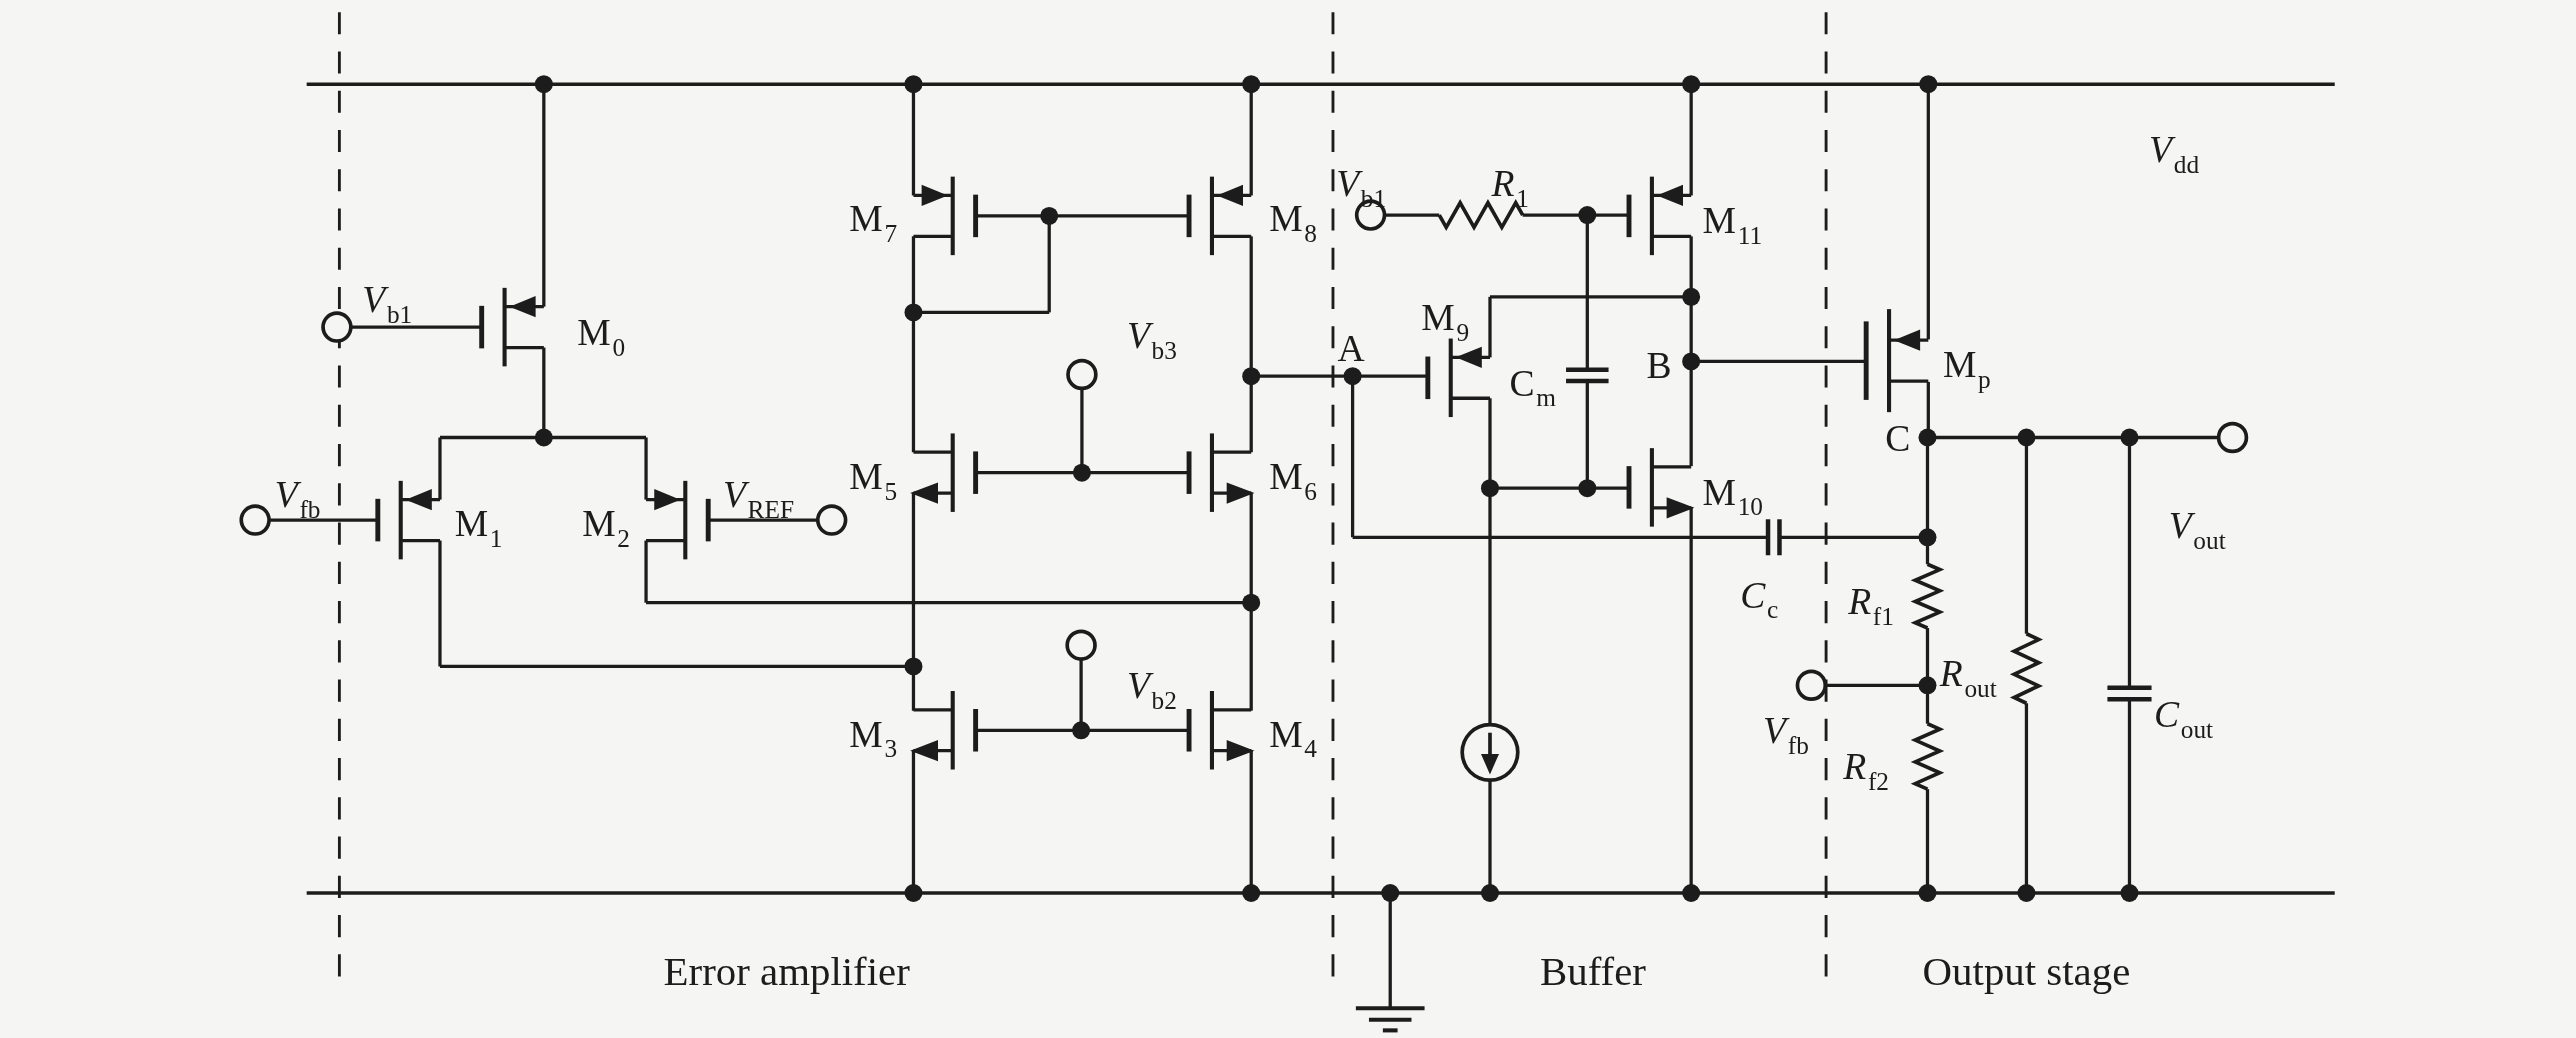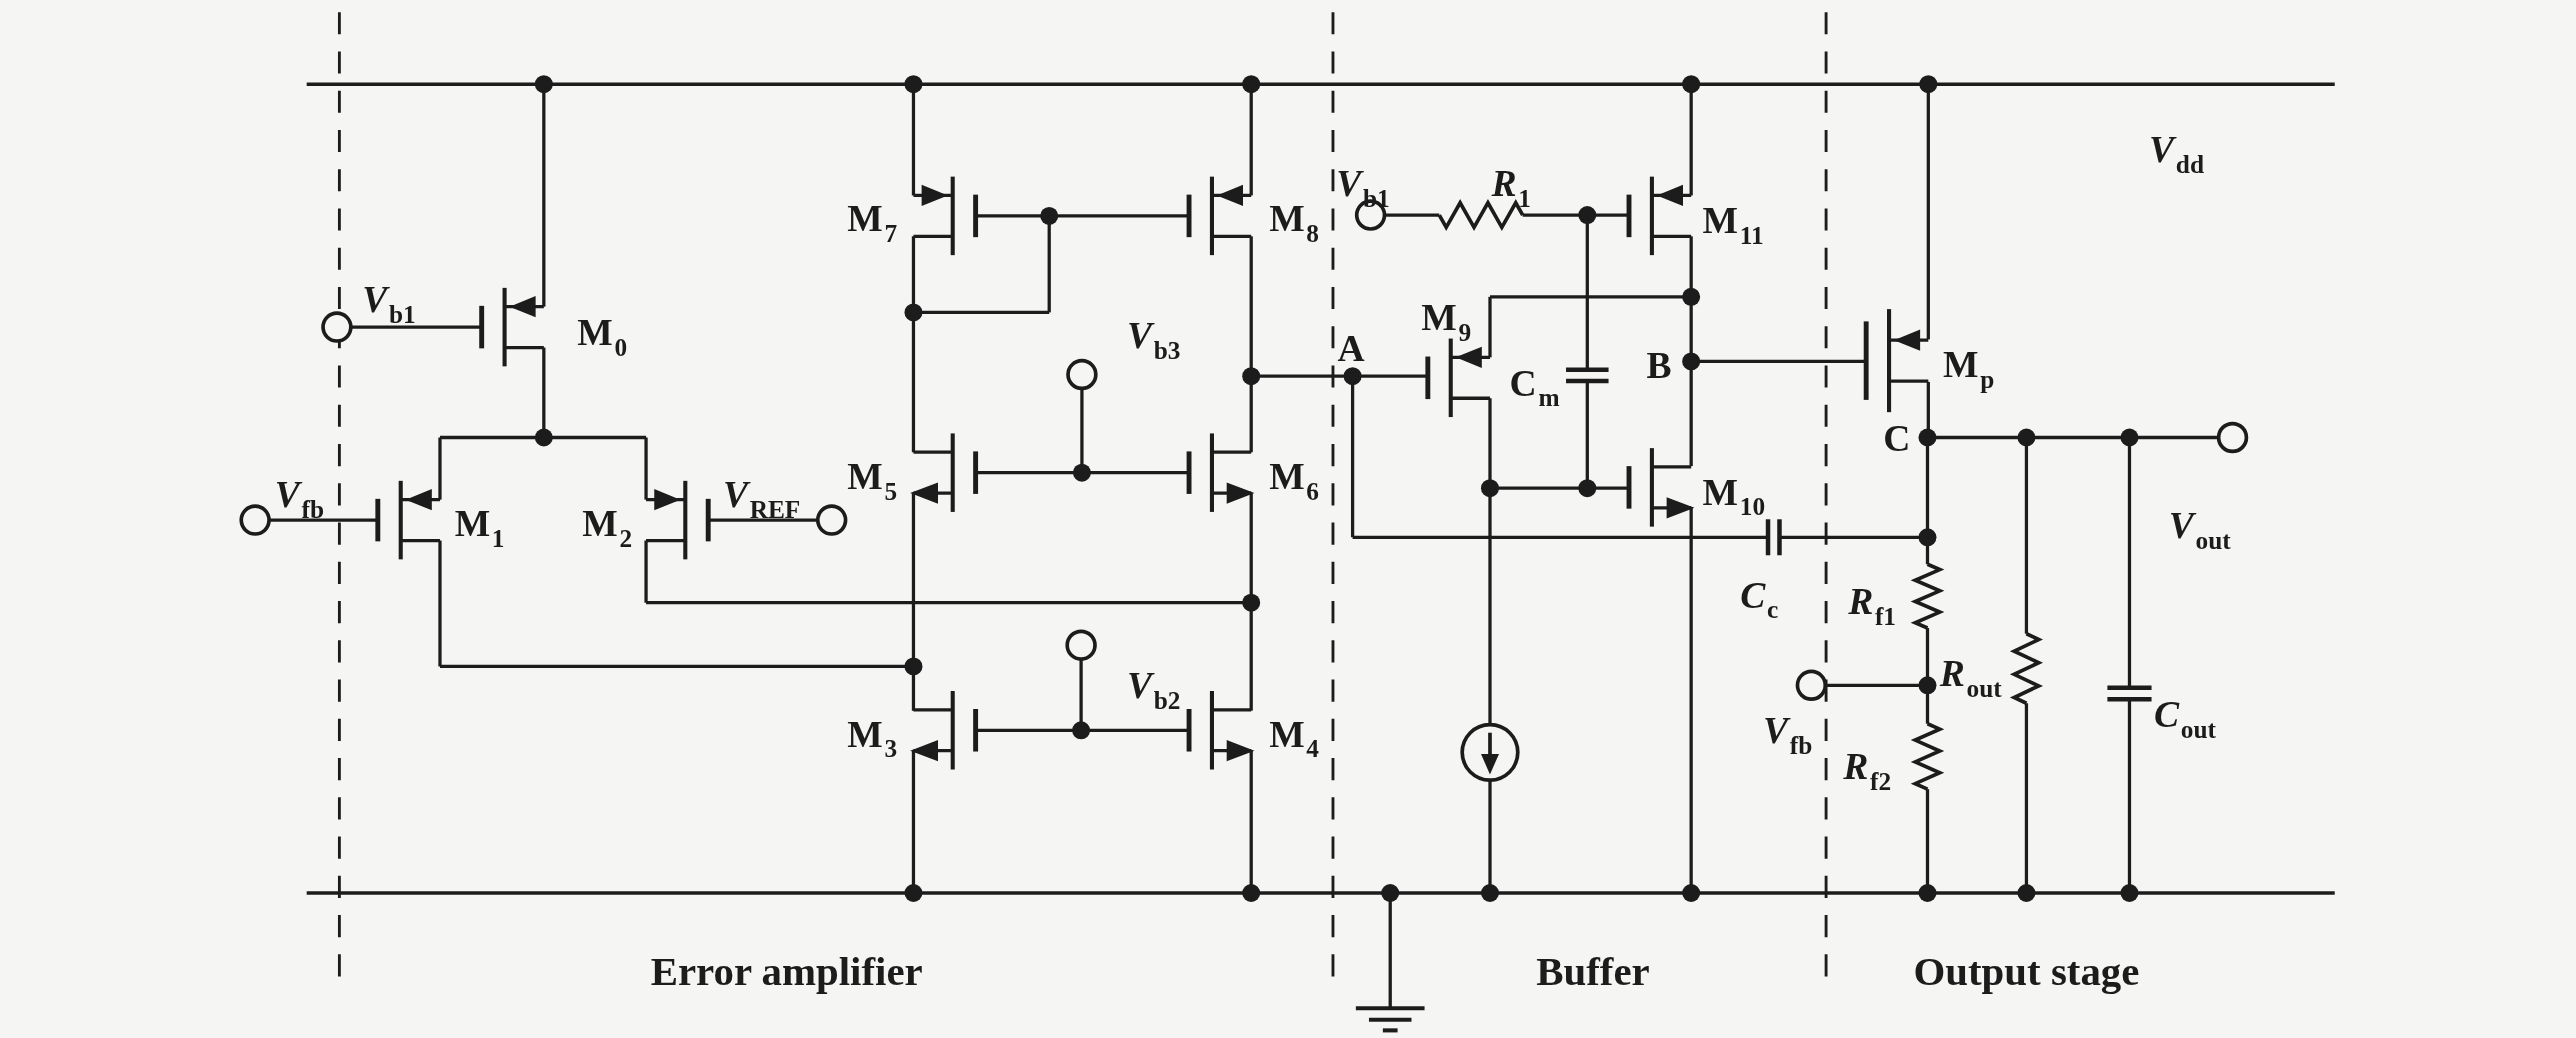--- a/index.html
+++ b/index.html
@@ -2,21 +2,20 @@
 <html style="font-size:13px"><head>
 <meta charset="utf-8">
 <style>
   html, body {
     margin: 0;
     padding: 0;
     background: #f5f5f3;
   }
   .stage {
     width: 100%;
-    font-weight: bold;
   }
   svg {
     display: block;
     width: 100%;
     height: auto;
     background: #f5f5f3;
   }
   text {
     font-family: "Liberation Serif", "DejaVu Serif", serif;
     fill: #1c1c1c;

